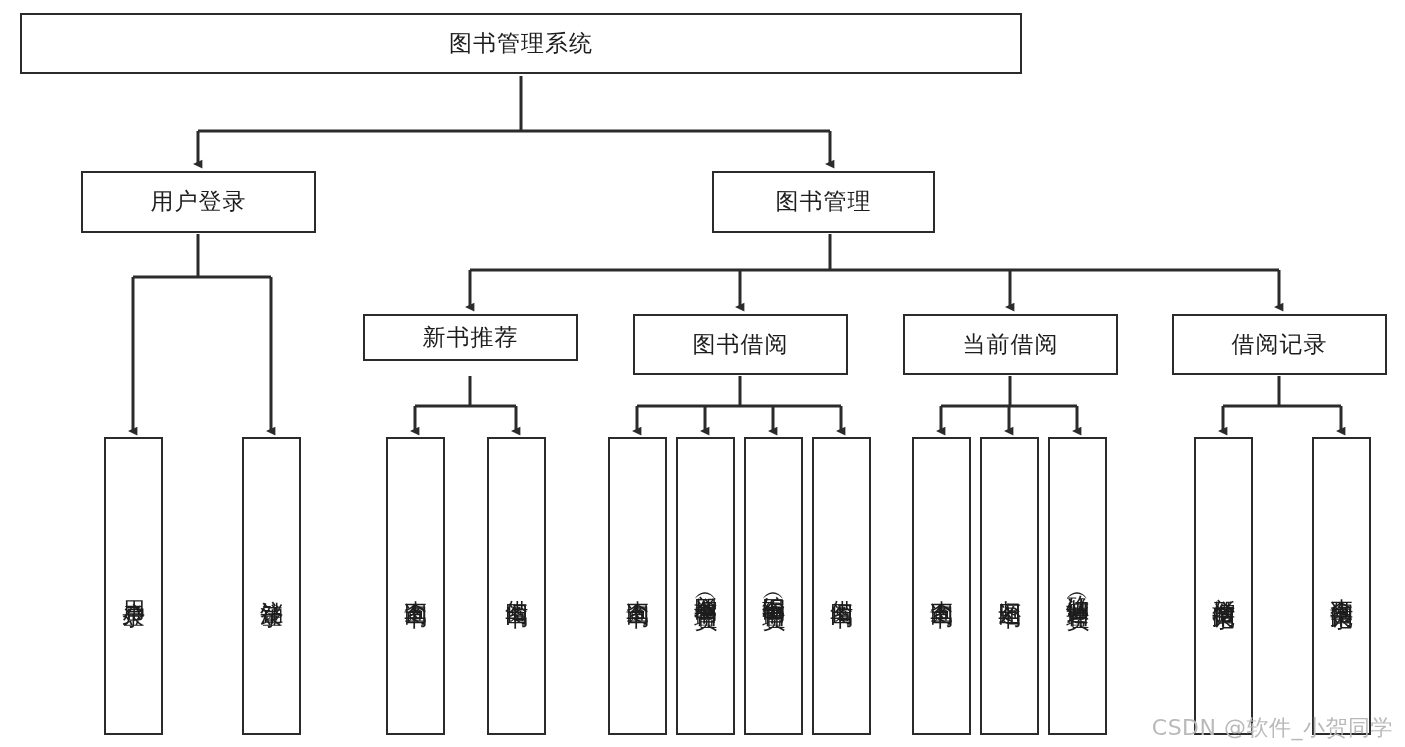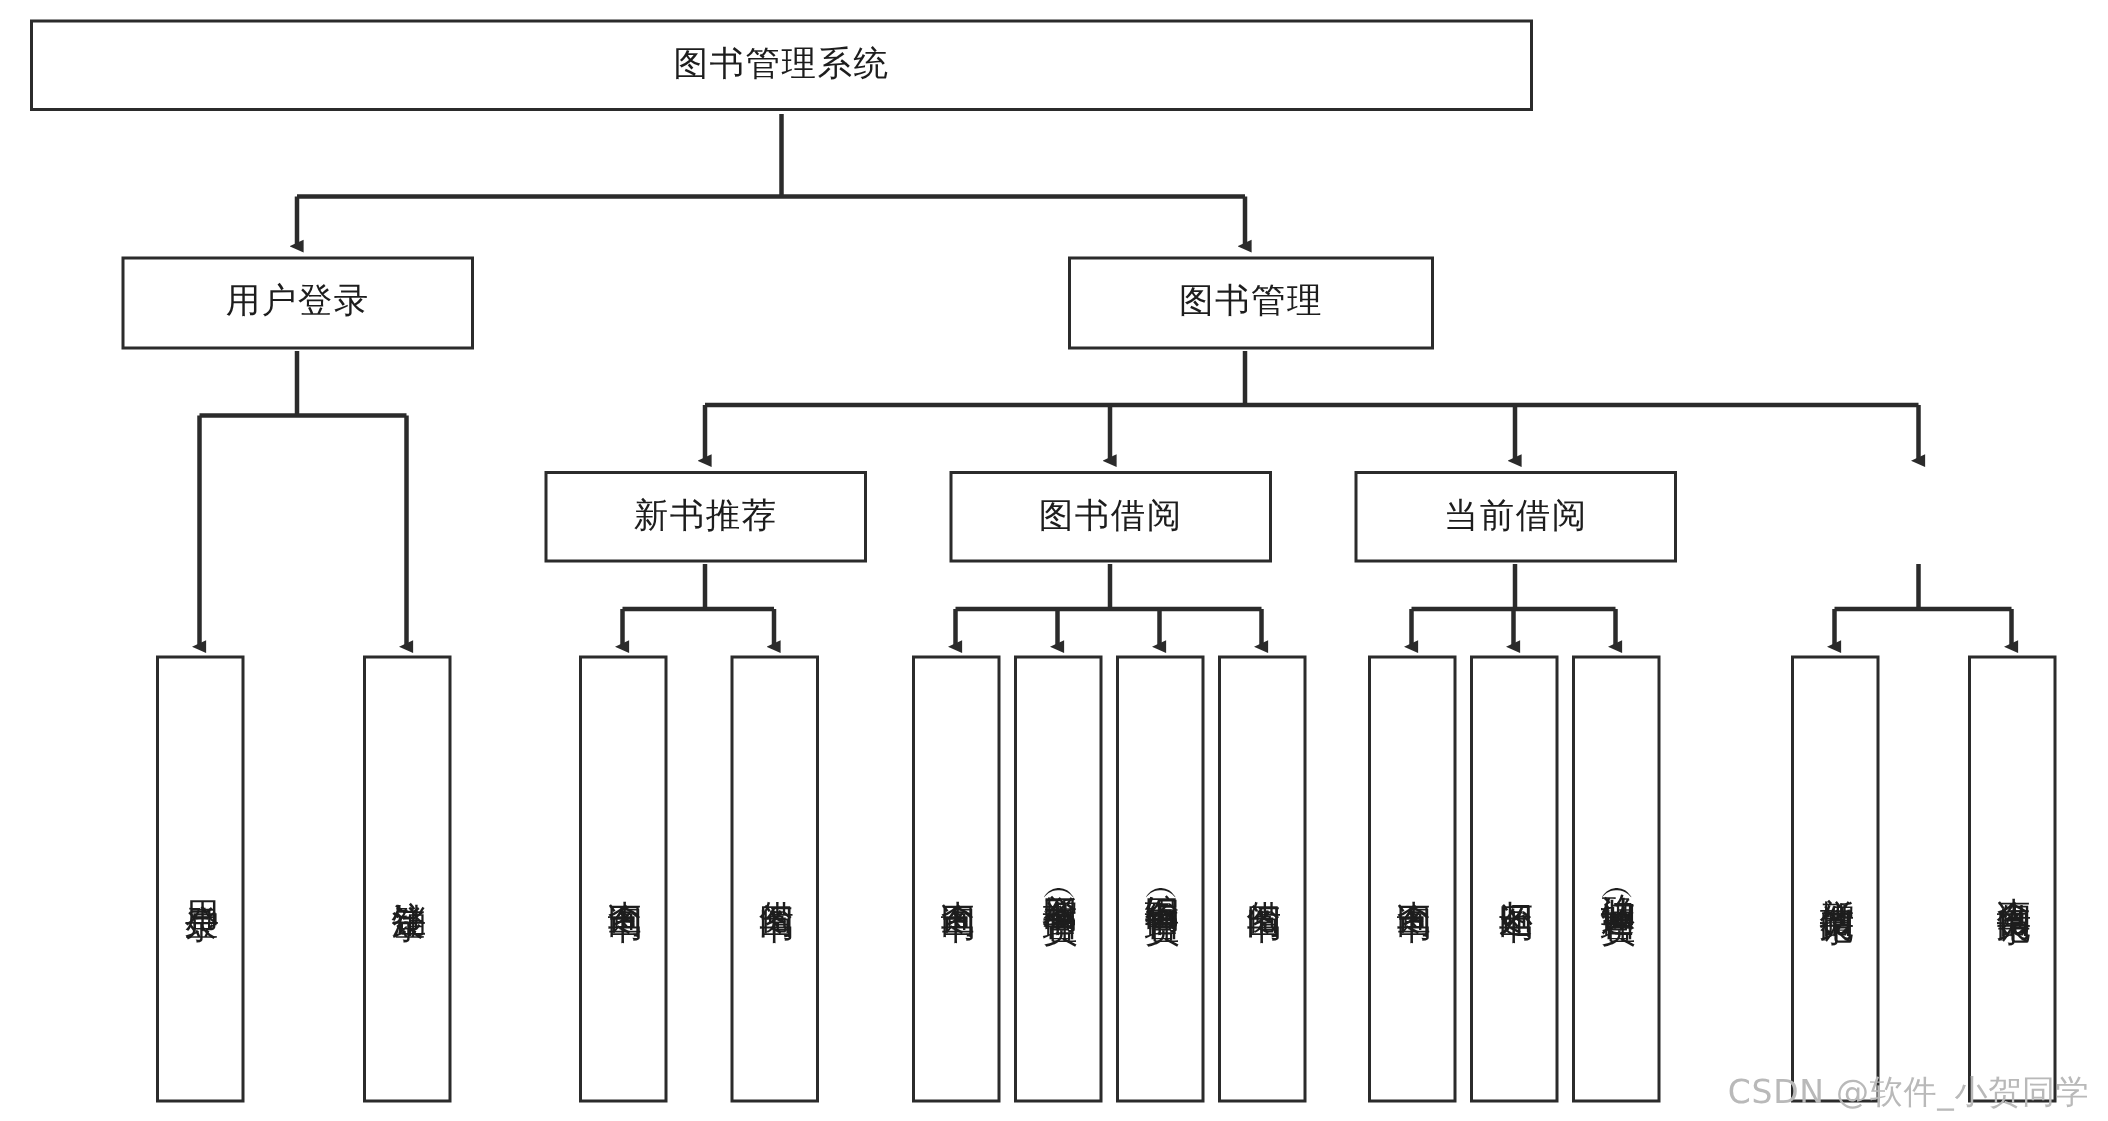--- a/index.html
+++ b/index.html
@@ -119,32 +119,35 @@
     </g>
   </svg>
 
   <div class="node h" style="left:20px; top:13px; width:1002px; height:61px;">
     <span>图书管理系统</span>
   </div>
 
   <div class="node h" style="left:81px; top:171px; width:235px; height:62px;">
     <span>用户登录</span>
   </div>
-  <div class="node h" style="left:712px; top:171px; width:244px; height:62px;">
+  <div class="node h" style="left:712px; top:171px; width:223px; height:62px;">
     <span>图书管理</span>
   </div>
 
-  <div class="node h" style="left:363px; top:314px; width:215px; height:61px;">
+  <div class="node h" style="left:363px; top:314px; width:215px; height:47px;">
     <span>新书推荐</span>
   </div>
   <div class="node h" style="left:903px; top:314px; width:215px; height:61px;">
     <span>当前借阅</span>
   </div>
   <div class="node h" style="left:633px; top:314px; width:215px; height:61px;">
     <span>图书借阅</span>
+  </div>
+  <div class="node h" style="left:1172px; top:314px; width:215px; height:61px;">
+    <span>借阅记录</span>
   </div>
 
   <div class="node v" style="left:104px; top:437px; width:59px; height:298px;">
     <span class="vtext">用户登录</span>
   </div>
   <div class="node v" style="left:242px; top:437px; width:59px; height:298px;">
     <span class="vtext">注销登录</span>
   </div>
 
   <div class="node v" style="left:386px; top:437px; width:59px; height:298px;">

